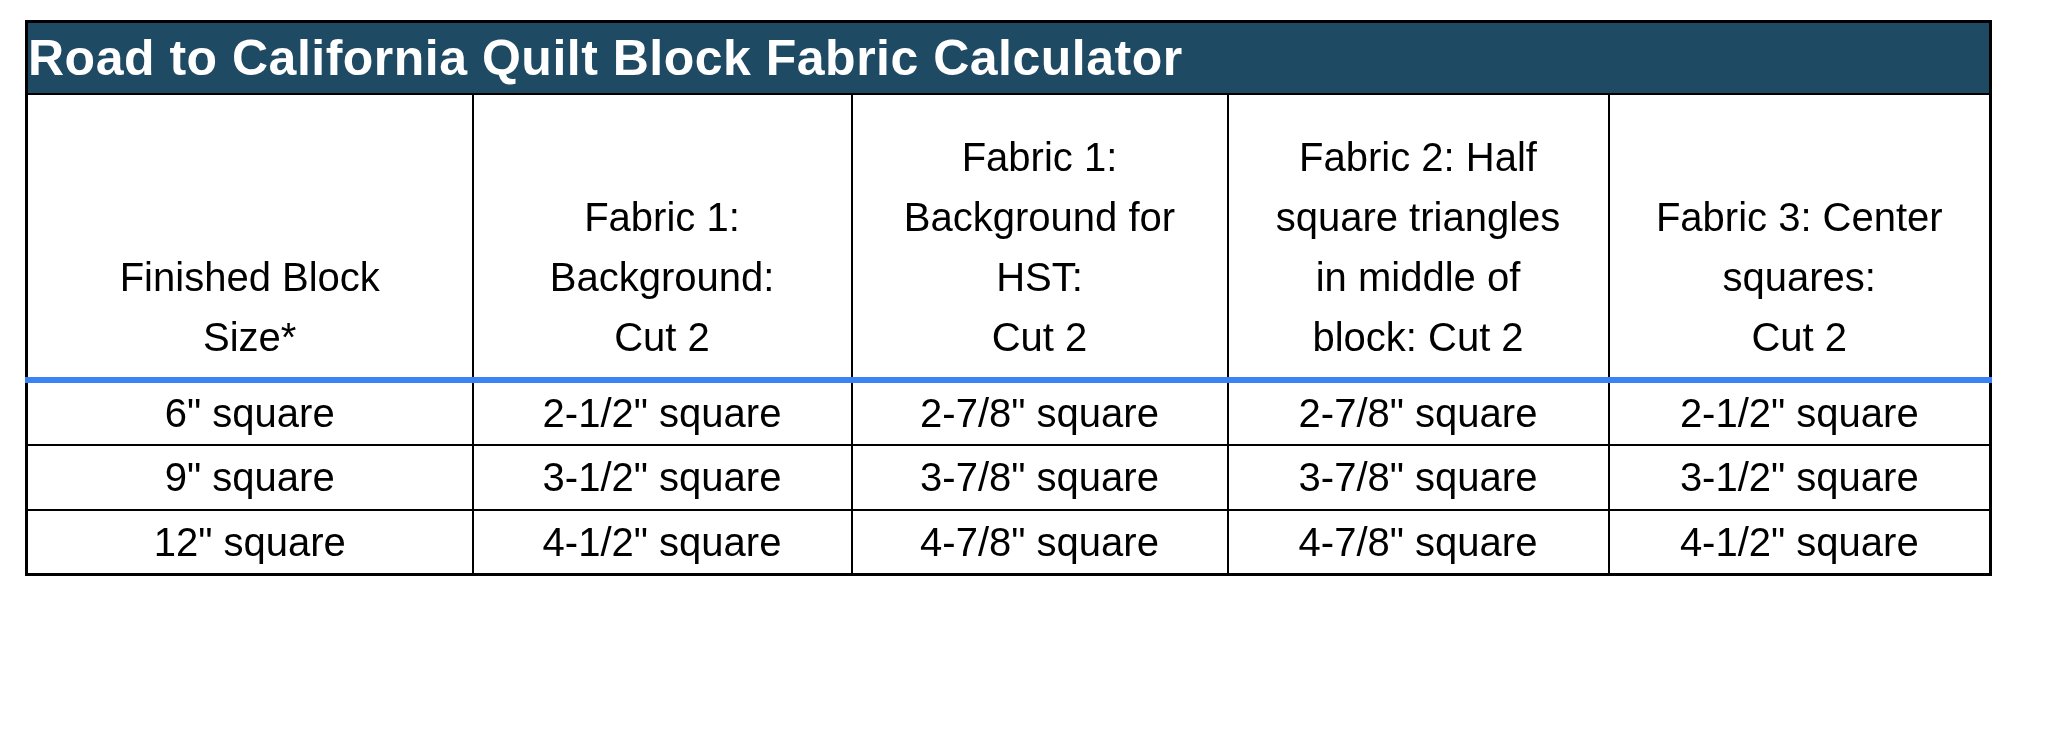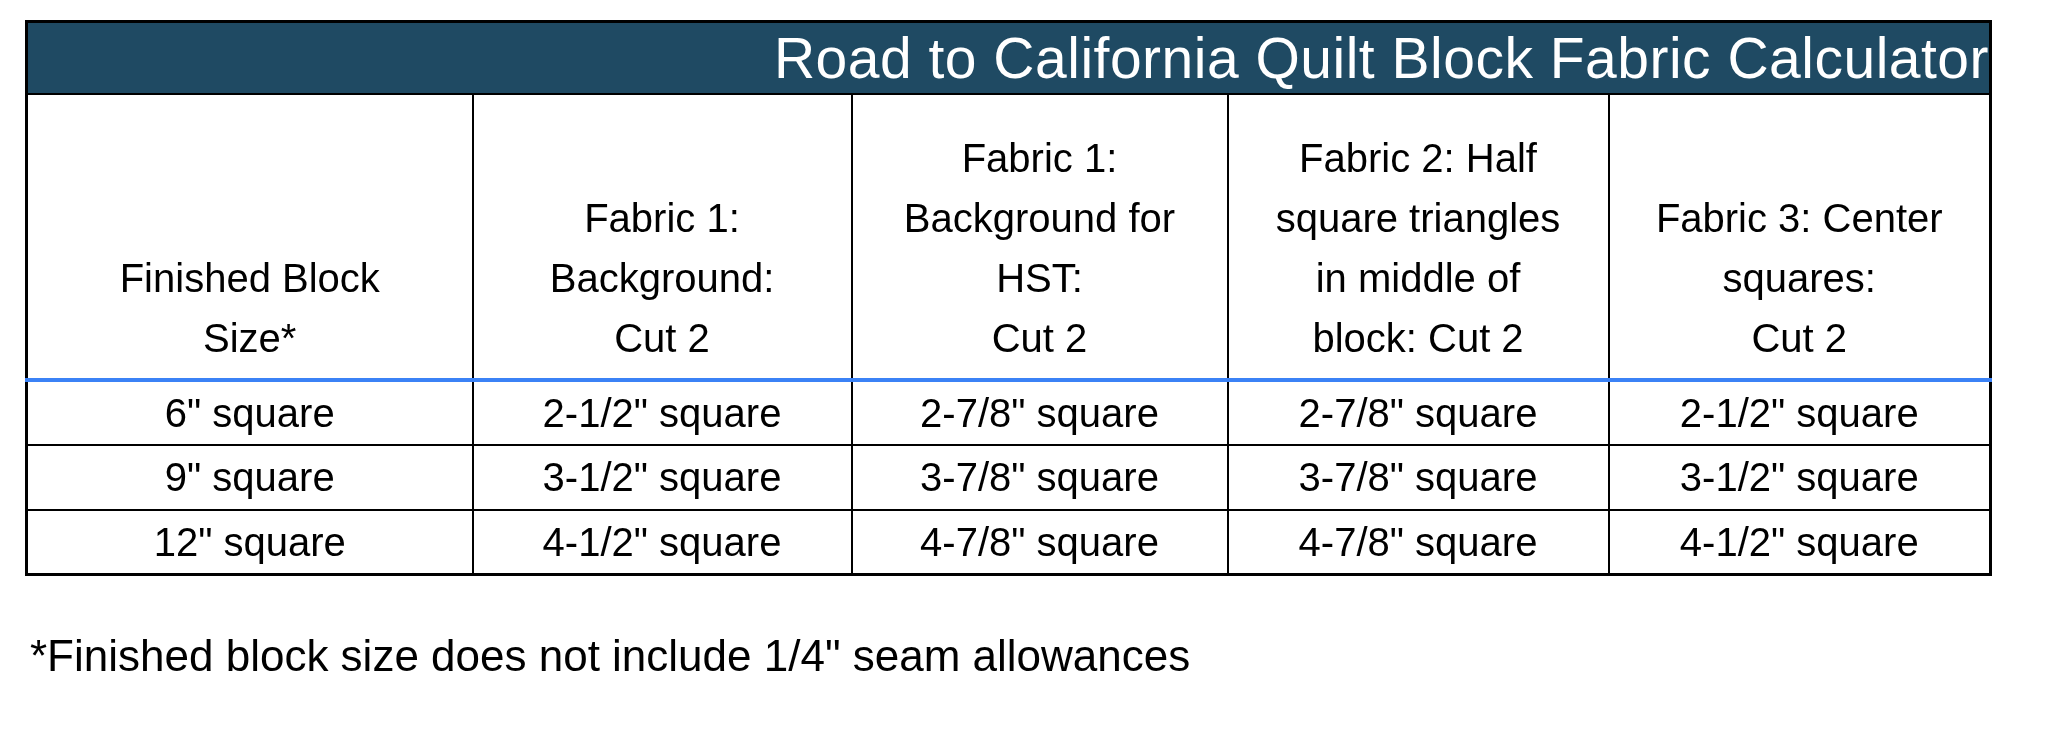--- a/index.html
+++ b/index.html
@@ -35,38 +35,38 @@
   }
 
   table.calc-table {
     border: 3px solid #000000;
   }
 
   .title-cell {
     background: var(--header-bg, #1F4A63);
     color: var(--header-text, #ffffff);
     height: 72px;
-    text-align: right;
+    text-align: left;
     vertical-align: middle;
-    font-size: 57px;
-    font-weight: normal;
+    font-size: 50px;
+    font-weight: bold;
     letter-spacing: 0.5px;
     border-bottom: 2px solid #000000;
   }
 
   tr.header-row th {
     height: 286px;
     vertical-align: bottom;
     text-align: center;
     font-size: 40px;
     font-weight: normal;
     line-height: 60px;
     padding-bottom: 10px;
     white-space: pre-line;
-    border-bottom: 4px solid #3b82f6;
+    border-bottom: 6px solid #3b82f6;
   }
 
   tbody td {
     height: 65px;
     text-align: center;
     vertical-align: middle;
     font-size: 40px;
     line-height: 1;
   }
 
@@ -130,14 +130,13 @@
       <tr>
         <td>12" square</td>
         <td>4-1/2" square</td>
         <td>4-7/8" square</td>
         <td>4-7/8" square</td>
         <td>4-1/2" square</td>
       </tr>
     </tbody>
   </table>
 
-  <p class="footnote">*Finished block size does not include 1/4" seam allowances</p>
 </div>
 
 </body></html>

